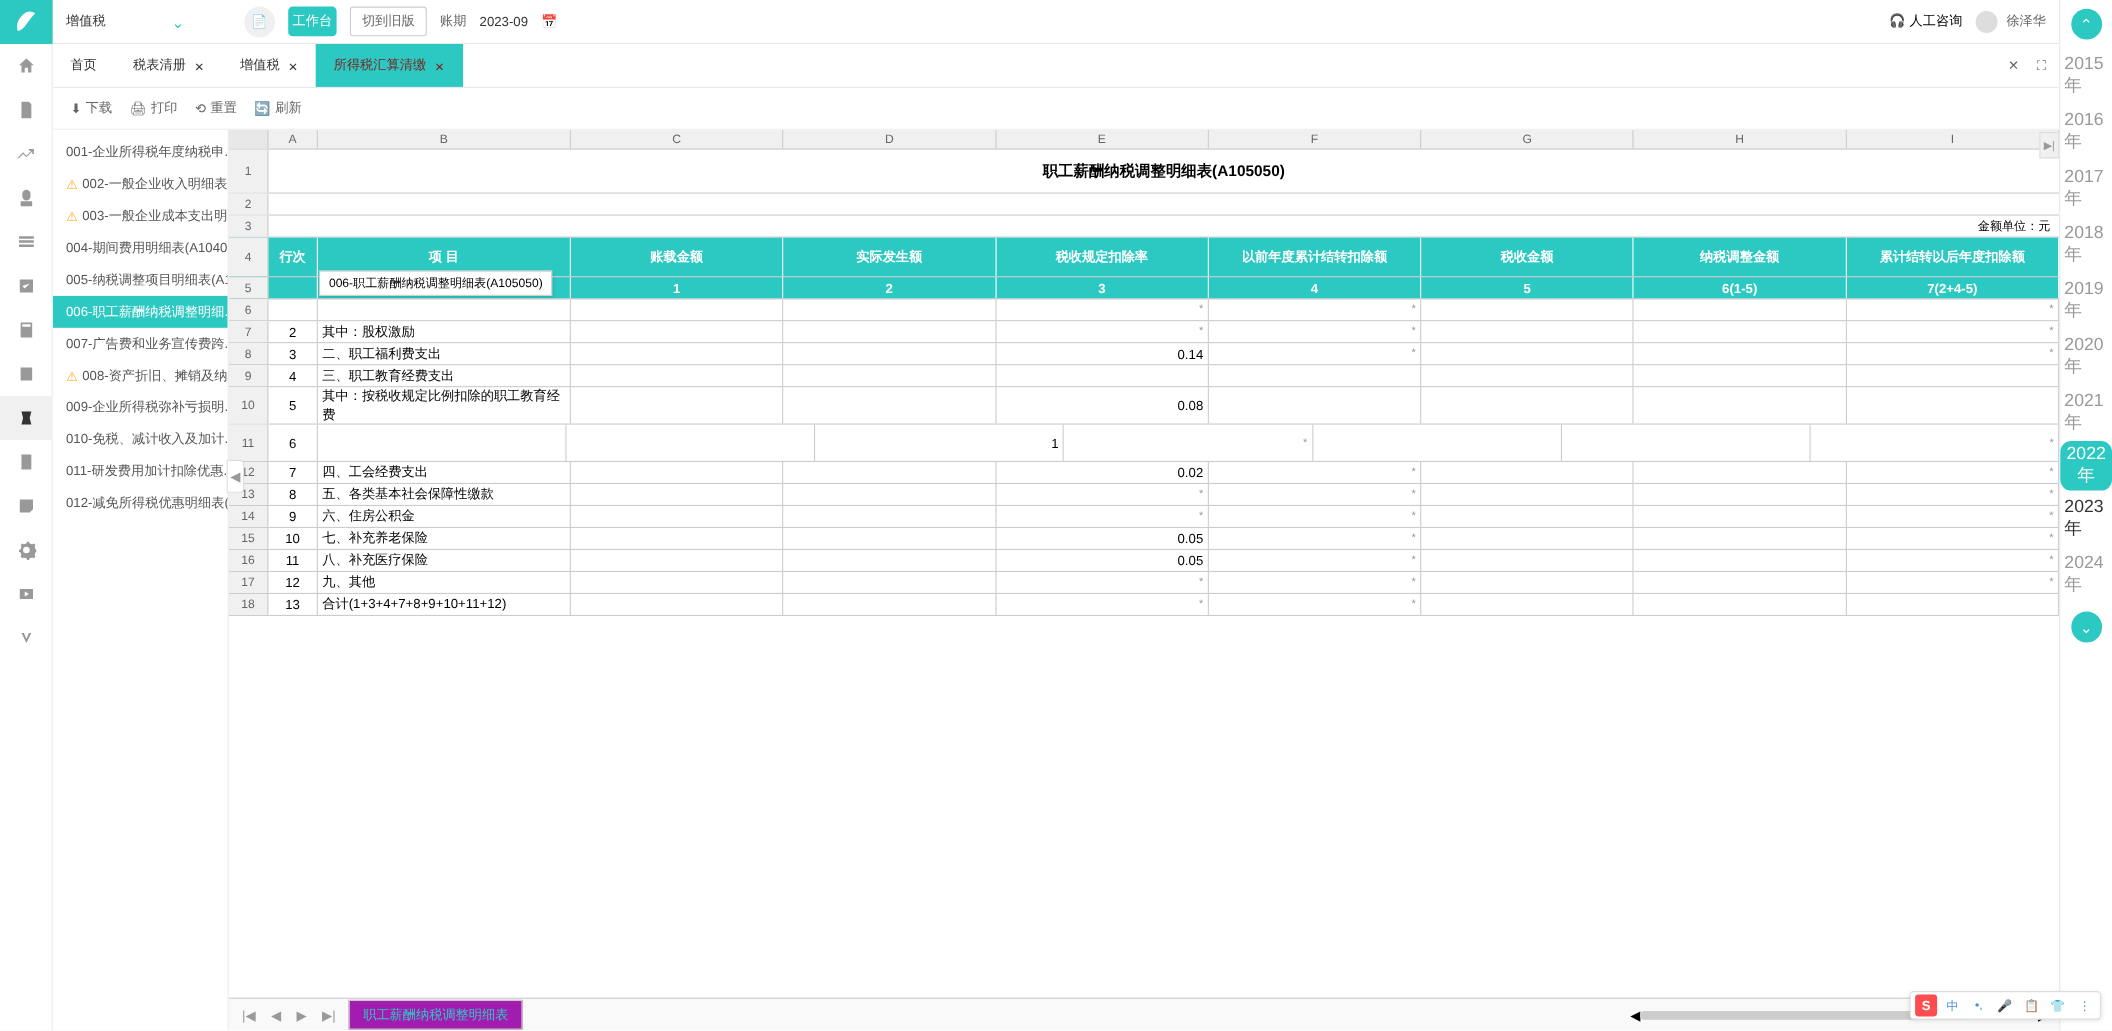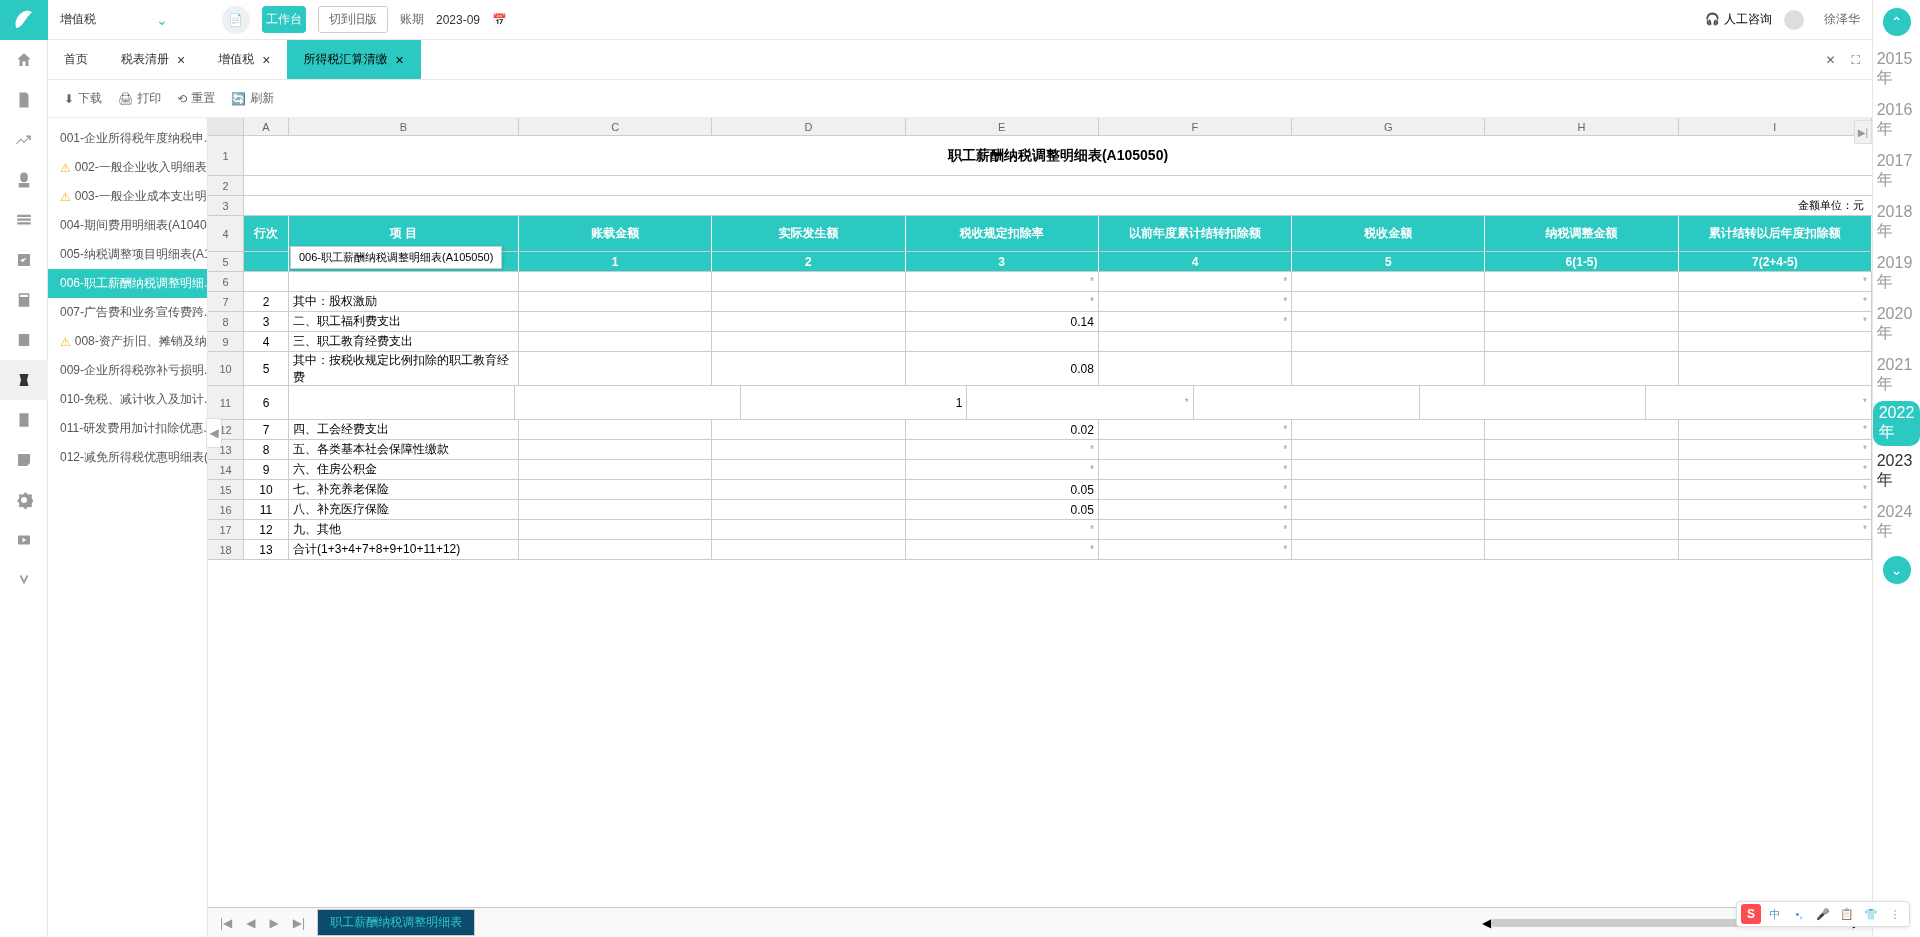--- a/index.html
+++ b/index.html
@@ -19,26 +19,26 @@
     .header { height: 40px; background: #fff; border-bottom: 1px solid #e8e8e8; display: flex; align-items: center; padding: 0 12px; gap: 12px; }
     .tax-dropdown { display: flex; align-items: center; gap: 60px; color: #333; cursor: pointer; min-width: 150px; }
     .chevron { color: #2cc8c2; font-size: 14px; }
     .btn-icon-circle { width: 28px; height: 28px; border-radius: 50%; background: #f0f0f0; display: flex; align-items: center; justify-content: center; cursor: pointer; color: #999; }
     .btn-primary { background: #2cc8c2; color: white; padding: 5px 4px; border-radius: 4px; cursor: pointer; border: none; font-size: 12px; }
     .btn-outline { border: 1px solid #ccc; padding: 4px 10px; border-radius: 3px; cursor: pointer; background: white; color: #666; font-size: 12px; }
     .period-label { color: #666; }
     .period-value { color: #333; }
     .cal-icon { color: #2cc8c2; cursor: pointer; }
     .header-right { margin-left: auto; display: flex; align-items: center; gap: 12px; }
-    .user-info { display: flex; align-items: center; gap: 20px; color: #666; }
+    .user-info { display: flex; align-items: center; gap: 8px; color: #666; }
     .avatar { width: 20px; height: 20px; border-radius: 50%; background: #ddd; }
     
     .tabs { height: 40px; display: flex; align-items: stretch; border-bottom: 1px solid #e8e8e8; position: relative; }
     .tab { padding: 0 16px; display: flex; align-items: center; gap: 8px; cursor: pointer; border-right: 1px solid transparent; color: #333; }
-    .tab.active { background: #2cc8c2; color: #000000; }
+    .tab.active { background: #2cc8c2; color: #7f1d1d; }
     .tab-close { cursor: pointer; font-size: 14px; }
     .tabs-right { margin-left: auto; display: flex; align-items: center; padding: 0 12px; gap: 16px; }
     .tabs-right span { cursor: pointer; color: #666; }
     
     .content { flex: 1; display: flex; flex-direction: column; overflow: hidden; }
     
     .warning-bar { padding: 10px 16px; display: flex; align-items: flex-start; gap: 20px; border-bottom: 1px solid #eee; }
     .warning-text { color: #ff4d4f; font-size: 12px; line-height: 1.6; max-width: 640px; flex: 1; }
     .toolbar { display: flex; gap: 16px; color: #666; }
     .toolbar span { cursor: pointer; display: flex; align-items: center; gap: 4px; }
@@ -81,32 +81,32 @@
     .data-row { height: 20px; }
     .data-row.tall { height: 34px; }
     .c-seq { flex: 0 0 45px; justify-content: center; }
     .c-item { flex: 0 0 230px; }
     .c-num { flex: 1; justify-content: flex-end; }
     .star { color: #999; font-size: 10px; }
     
     .sheet-footer { height: 30px; border-top: 1px solid #ccc; display: flex; align-items: center; background: #f9f9f9; font-size: 12px; }
     .sheet-nav { display: flex; padding: 0 8px; gap: 6px; }
     .sheet-nav span { cursor: pointer; color: #999; padding: 0 4px; }
-    .sheet-tab { padding: 4px 12px; border: 1px solid #ccc; background: #0c4a6e; cursor: pointer; color: #2cc8c2; }
+    .sheet-tab { padding: 4px 12px; border: 1px solid #ccc; background: #a21caf; cursor: pointer; color: #2cc8c2; }
     .sheet-sep { flex: 1; }
     .sheet-scroll { width: 400px; height: 12px; display: flex; align-items: center; padding: 0 10px; }
     .sheet-scroll-track { flex: 1; height: 8px; background: #eee; border-radius: 4px; position: relative; }
     .sheet-scroll-thumb { position: absolute; left: 0; width: 300px; height: 8px; background: #ccc; border-radius: 4px; }
     
     .expand-handle { position: absolute; right: 0; top: 2px; width: 18px; height: 24px; background: #f0f0f0; border: 1px solid #ddd; display: flex; align-items: center; justify-content: center; cursor: pointer; color: #999; z-index: 5; font-size: 10px; }
     
     .year-panel { width: 48px; background: #fff; border-left: 1px solid #e8e8e8; display: flex; flex-direction: column; align-items: center; padding-top: 8px; gap: 0; }
     .year-btn { width: 28px; height: 28px; border-radius: 50%; background: #2cc8c2; color: white; display: flex; align-items: center; justify-content: center; cursor: pointer; font-size: 14px; margin-bottom: 8px; }
     .year-item { padding: 6px 4px; cursor: pointer; font-size: 16px; color: #999; }
-    .year-item.active { background: #2cc8c2; color: white; border-radius: 10px; padding: 3px 6px; }
+    .year-item.active { background: #2cc8c2; color: white; border-radius: 10px; padding: 3px 6px; text-align: center; }
     .year-item.current { color: #333; }
     
     .ime-bar { position: fixed; bottom: 10px; right: 10px; display: flex; gap: 4px; background: white; border: 1px solid #ddd; border-radius: 4px; padding: 2px 4px; box-shadow: 0 1px 4px rgba(0,0,0,0.1); }
     .ime-logo { width: 20px; height: 20px; background: #ff4d4f; border-radius: 3px; color: white; display: flex; align-items: center; justify-content: center; font-weight: bold; font-size: 12px; }
     .ime-item { width: 20px; height: 20px; display: flex; align-items: center; justify-content: center; color: #4a90e2; font-size: 11px; cursor: pointer; }
   </style>
 </head>
 <body>
 
 <div class="app">

